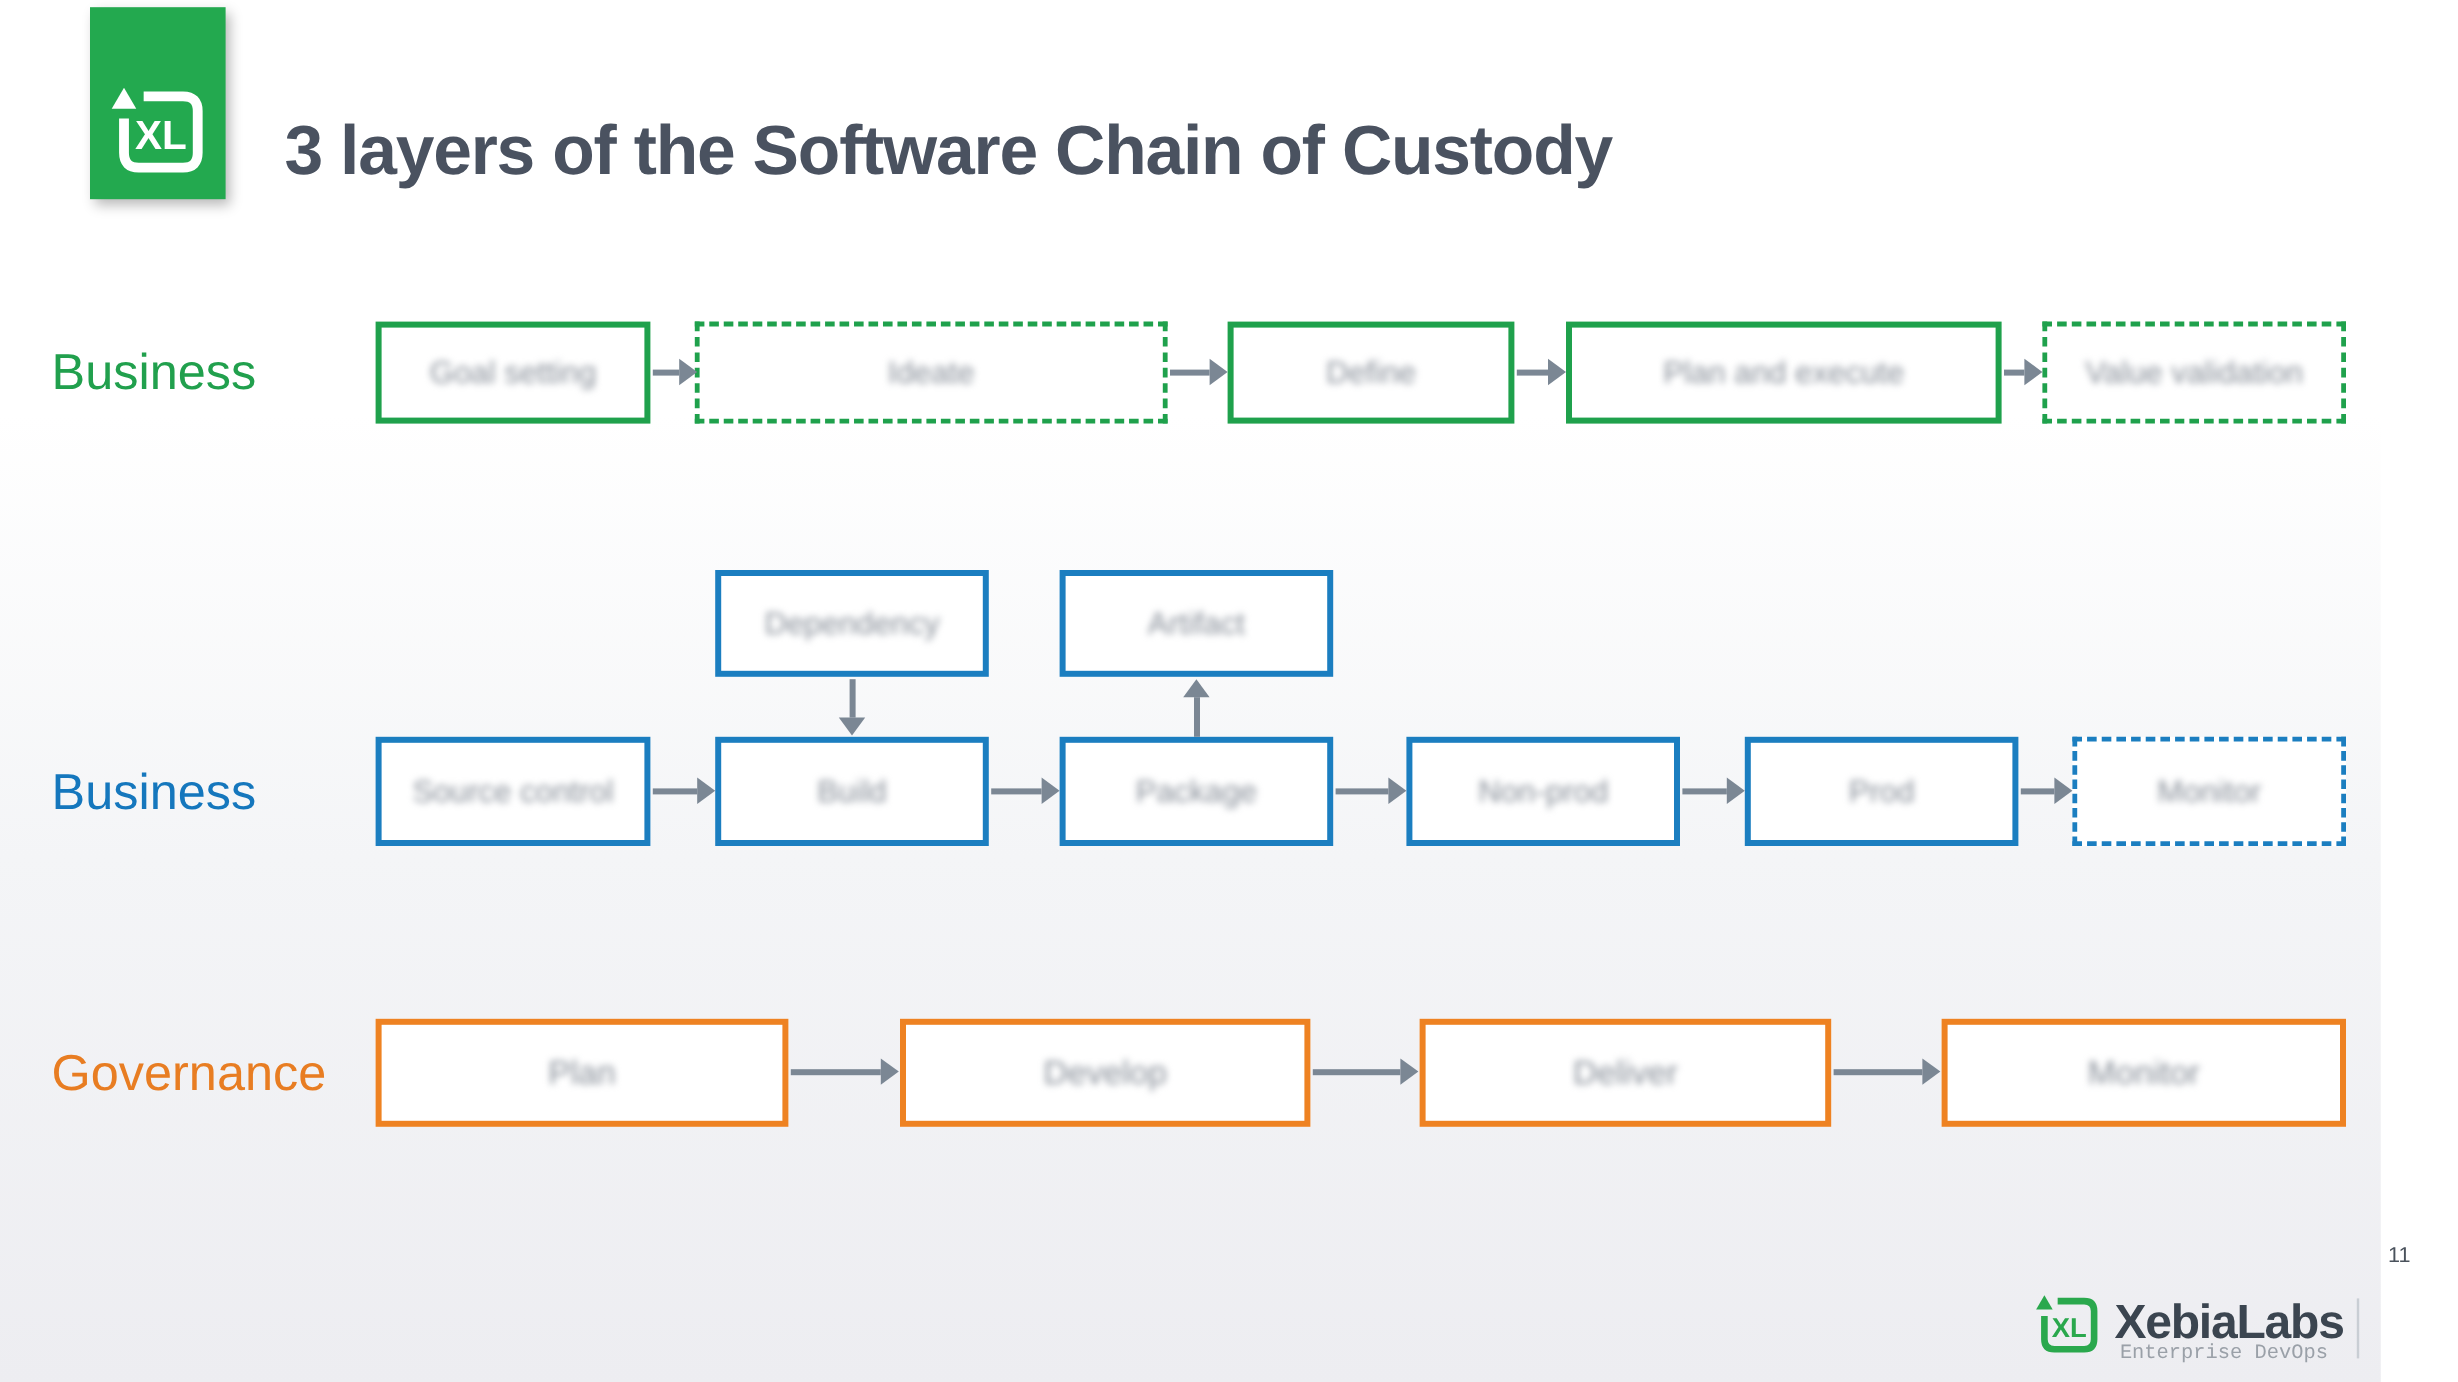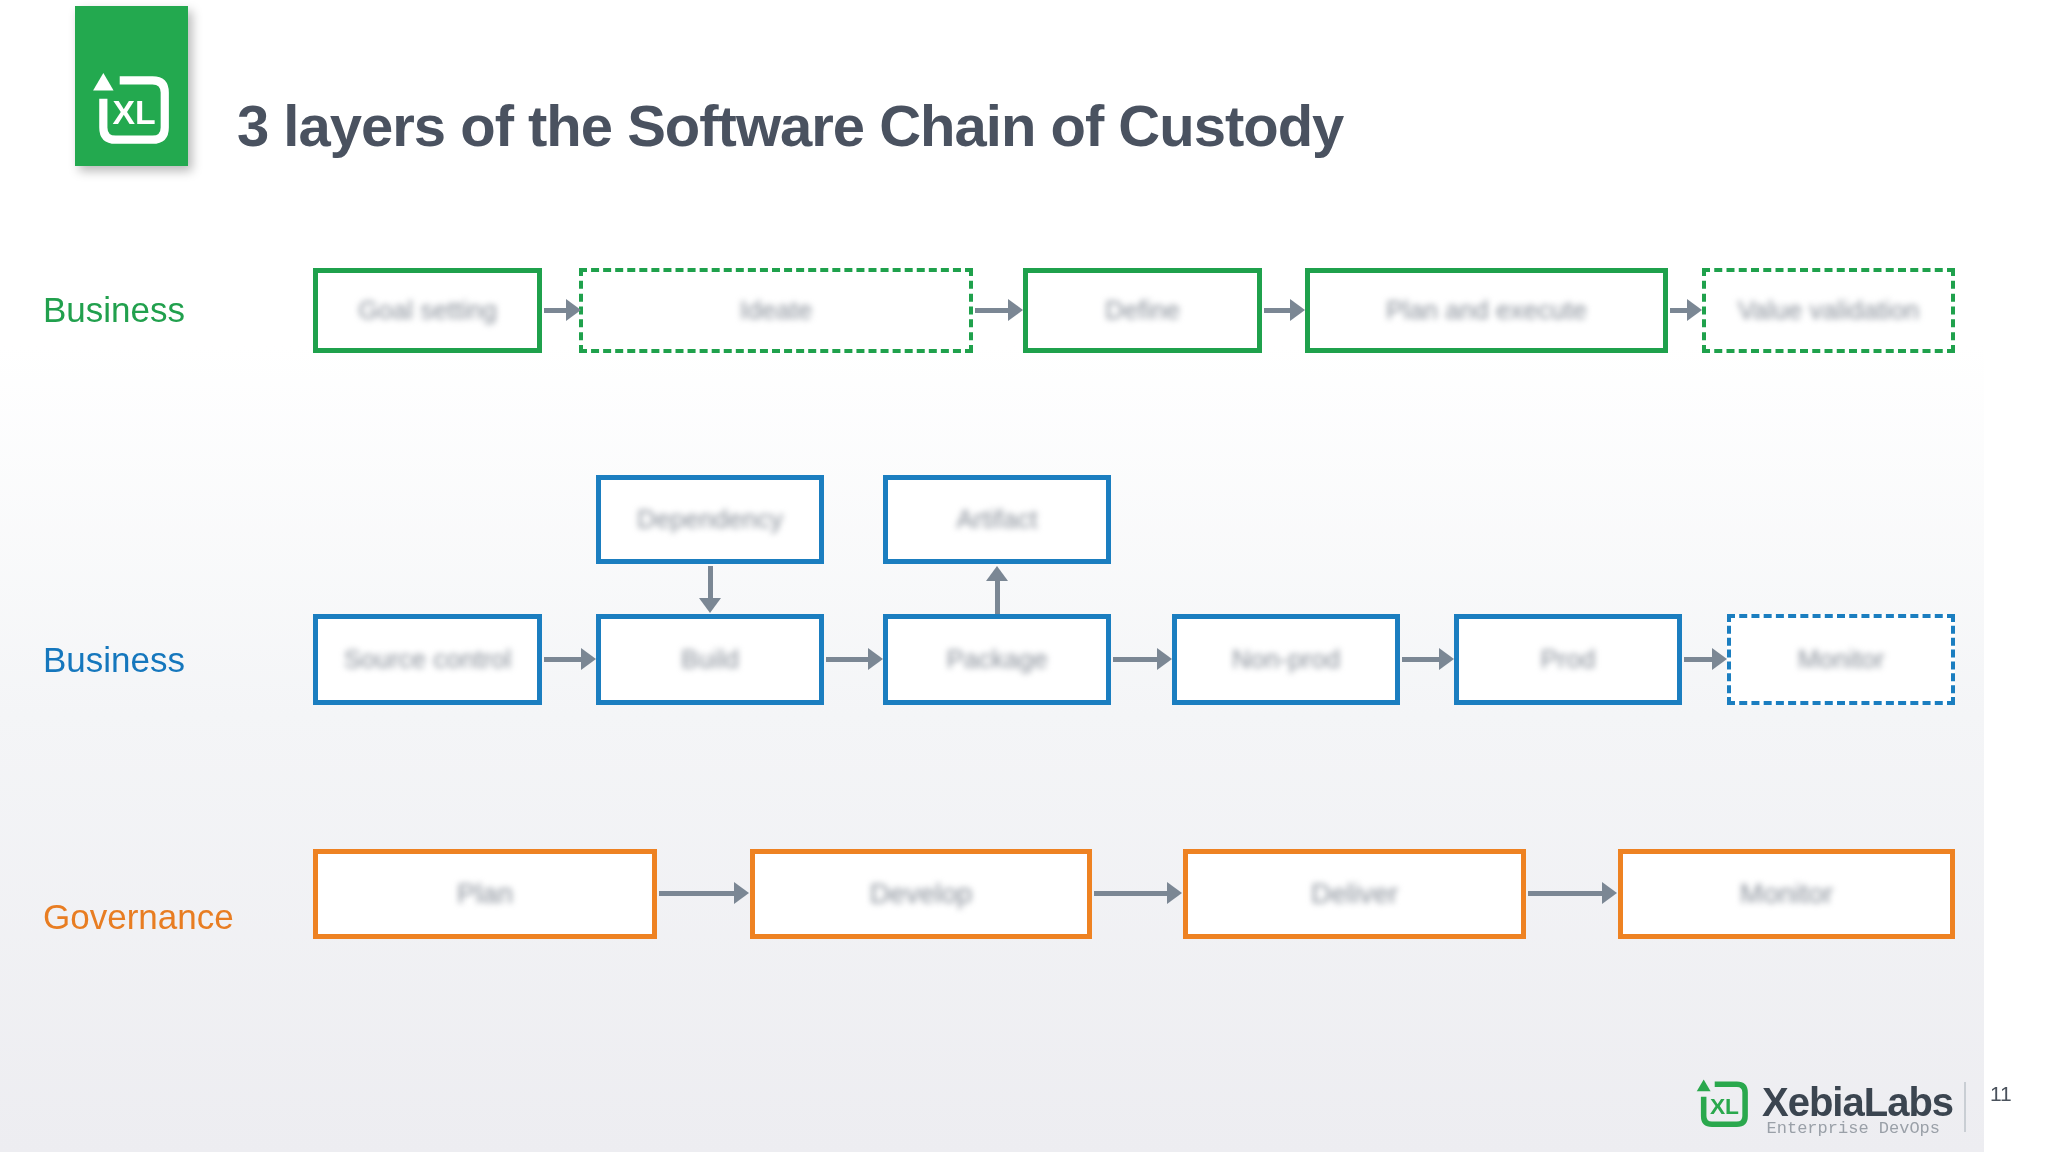--- a/index.html
+++ b/index.html
@@ -19,24 +19,24 @@
     background:#23a94f;
     box-shadow:4px 5px 10px rgba(0,0,0,0.28);
   }
   .logo-block svg { position:absolute; left:14px; bottom:12px; }
   .page-title {
     position:absolute; left:237px; top:48px; width:1600px;
     font-size:58px; font-weight:700; color:#4a5260; letter-spacing:-1px;margin-top:44px;
   }
 
   
-  .row-label { position:absolute; left:43px; font-size:35px; height:44px; line-height:44px; }
+  .row-label { position:absolute; left:43px; font-size:42px; height:44px; line-height:44px; }
   .row-label.business   { top:288px; color:#21a04d; }
   .row-label.technical  { top:638px; color:#1577bd; }
-  .row-label.governance { top:872px; color:#e87d22;margin-top:23px; }
+  .row-label.governance { top:872px; color:#e87d22; }
 
   
   .box {
     position:absolute; background:#ffffff;
     display:flex; align-items:center; justify-content:center;
     box-sizing:border-box;
   }
   .b-green  { border:5px solid #1fa14c; }
   .b-blue   { border:5px solid #1b7ec0; }
   .b-orange { border:5px solid #ee8222; }
@@ -76,22 +76,22 @@
   }
   .footer-tagline {
     position:absolute; left:1757px; top:1119px; width:183px;
     text-align:right; font-size:17px; color:#9aa0a8;font-family:Liberation Mono, monospace;
   }
   .footer-divider {
     position:absolute; left:1964px; top:1082px; width:2px; height:50px;
     background:#c9ced4;
   }
   .footer-page {
-    position:absolute; left:1990px; top:1082px;
-    font-size:21px; color:#4a525c;
+    position:absolute; left:1990px; top:1036px;
+    font-size:18px; color:#4a525c;
   }
 </style>
 </head>
 <body>
 
 <div class="slide">
 
   <div class="logo-block">
     <svg width="86" height="86" viewBox="0 0 84 84">
       <path d="M30 12 H62 Q74 12 74 24 V58 Q74 70 62 70 H26 Q14 70 14 58 V30" fill="none" stroke="#ffffff" stroke-width="8"></path>

